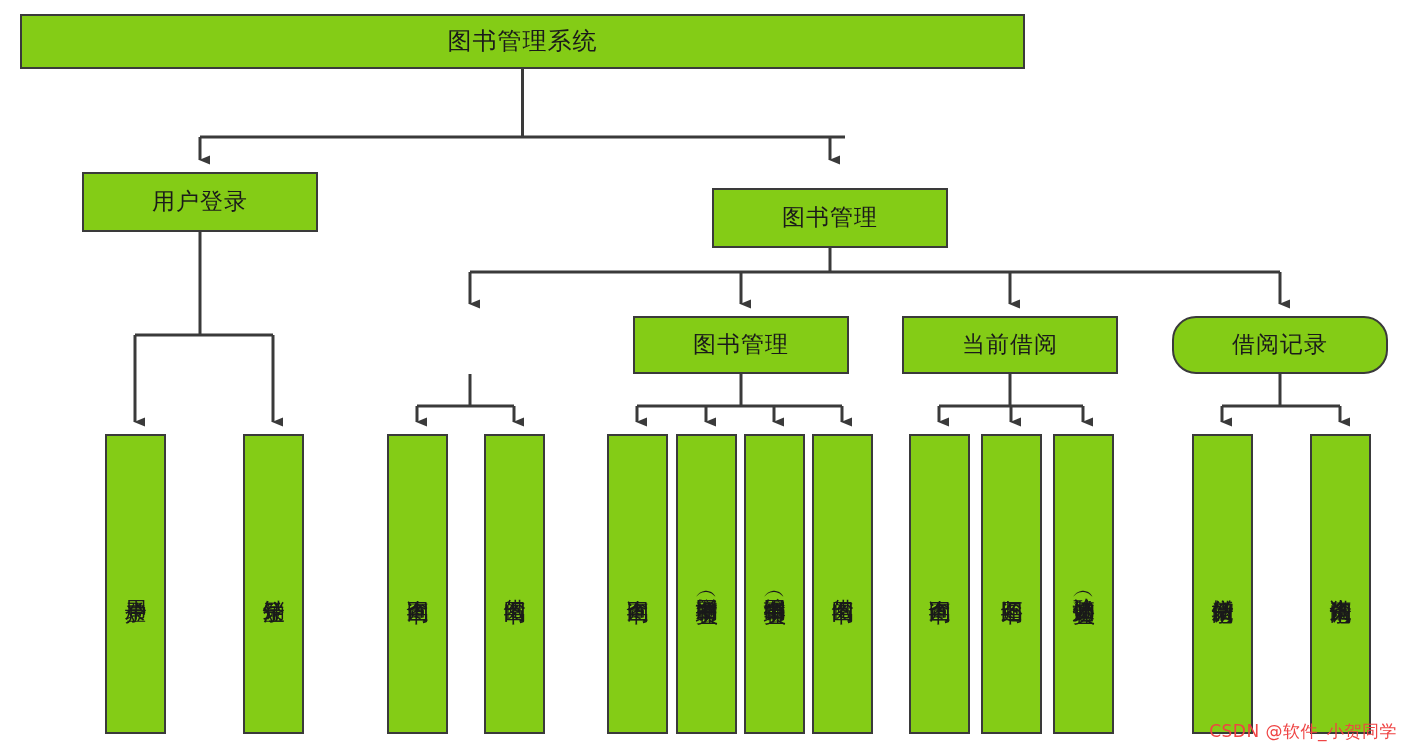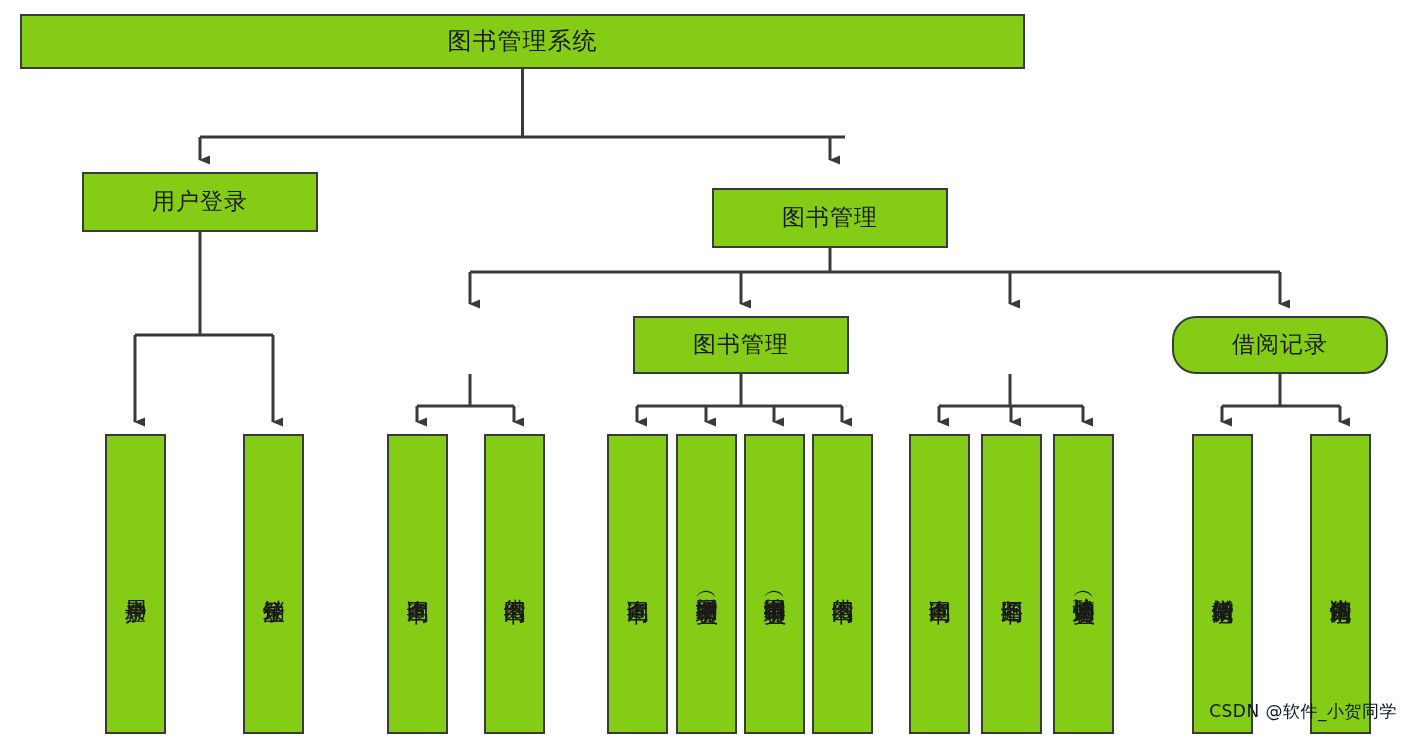--- a/index.html
+++ b/index.html
@@ -55,23 +55,23 @@
     text-orientation: upright;
     white-space: normal;
     max-height: 100%;
   }
   .root-node {
     font-size: 24px;
   }
   #watermark {
     position: absolute;
     right: 8px;
-    bottom: 24px;
+    bottom: 4px;
     font-size: 17px;
-    color: #0f172a;
+    color: #ef4444;
     letter-spacing: 0.5px;
     white-space: nowrap;
     font-family: "DejaVu Sans", "Liberation Sans", sans-serif;
   }
 </style>
 </head>
 <body>
 
 <div id="diagram-root">
 
@@ -132,20 +132,23 @@
   <div class="node node-h" style="left:82px; top:172px; width:236px; height:60px;">
     <span>用户登录</span>
   </div>
   <div class="node node-h" style="left:712px; top:188px; width:236px; height:60px;">
     <span>图书管理</span>
   </div>
 
   <div class="node node-h" style="left:633px; top:316px; width:216px; height:58px;">
     <span>图书管理</span>
   </div>
+  <div class="node node-h" style="left:902px; top:316px; width:216px; height:58px;">
+    <span>当前借阅</span>
+  </div>
   <div class="node node-h" style="left:1172px; top:316px; width:216px; height:58px;border-radius:24px;">
     <span>借阅记录</span>
   </div>
 
   <div class="node node-v" style="left:105px; top:434px; width:61px; height:300px;">
     <span class="vtext">用户登录</span>
   </div>
   <div class="node node-v" style="left:243px; top:434px; width:61px; height:300px;">
     <span class="vtext">注销登录</span>
   </div>

